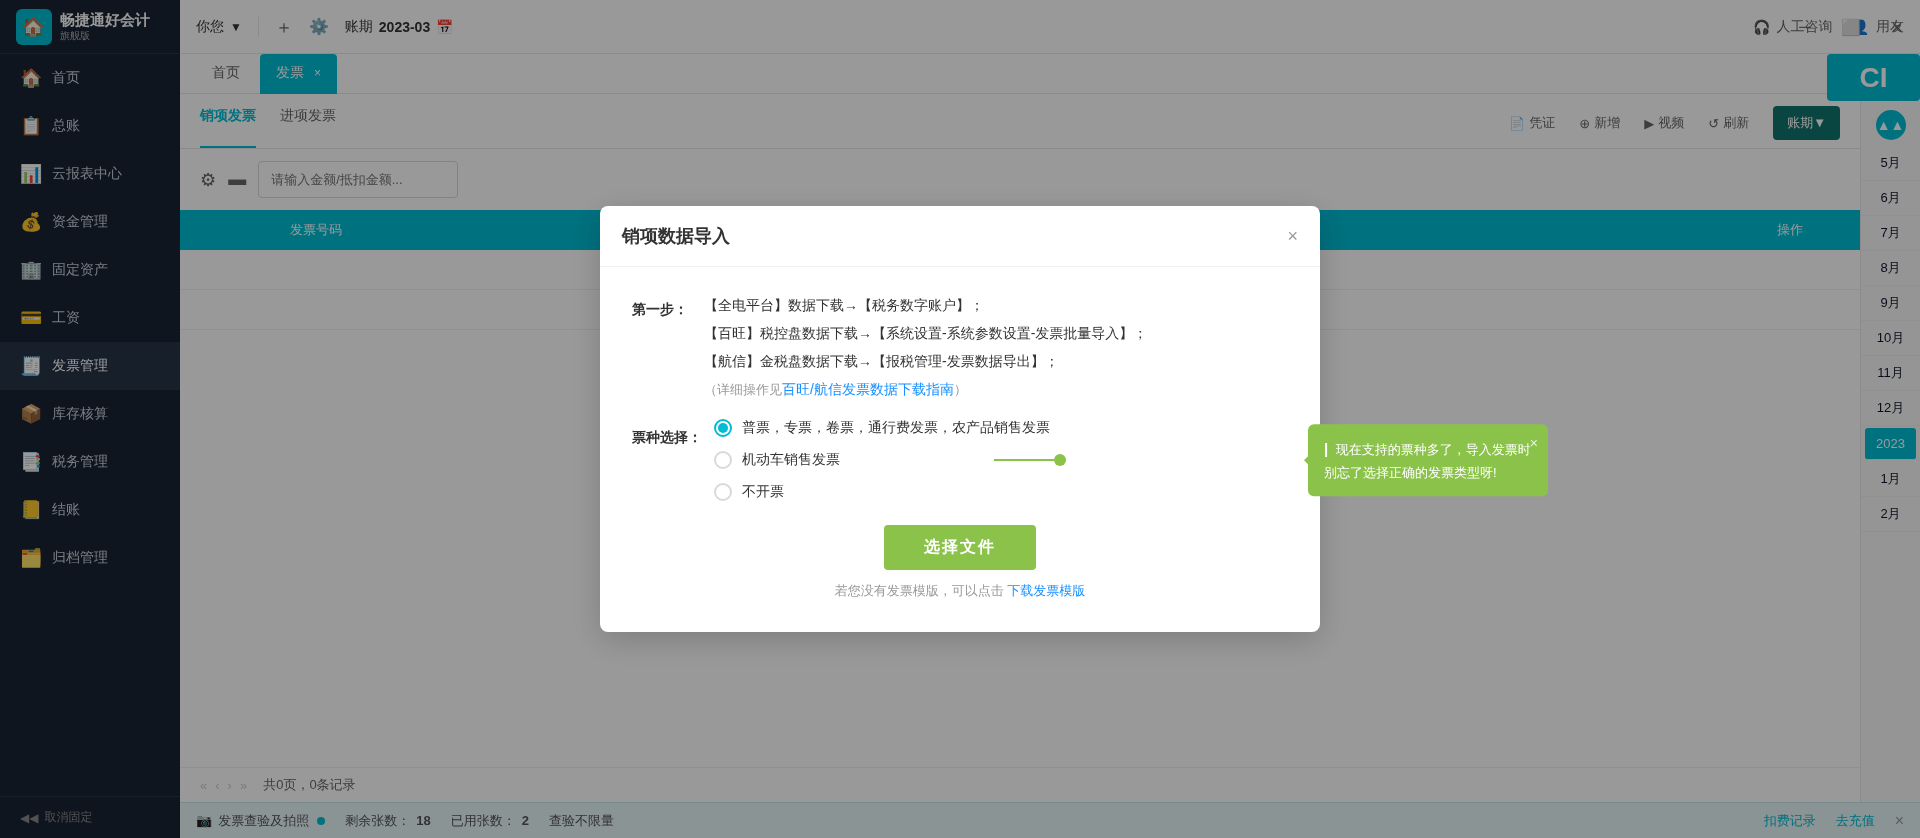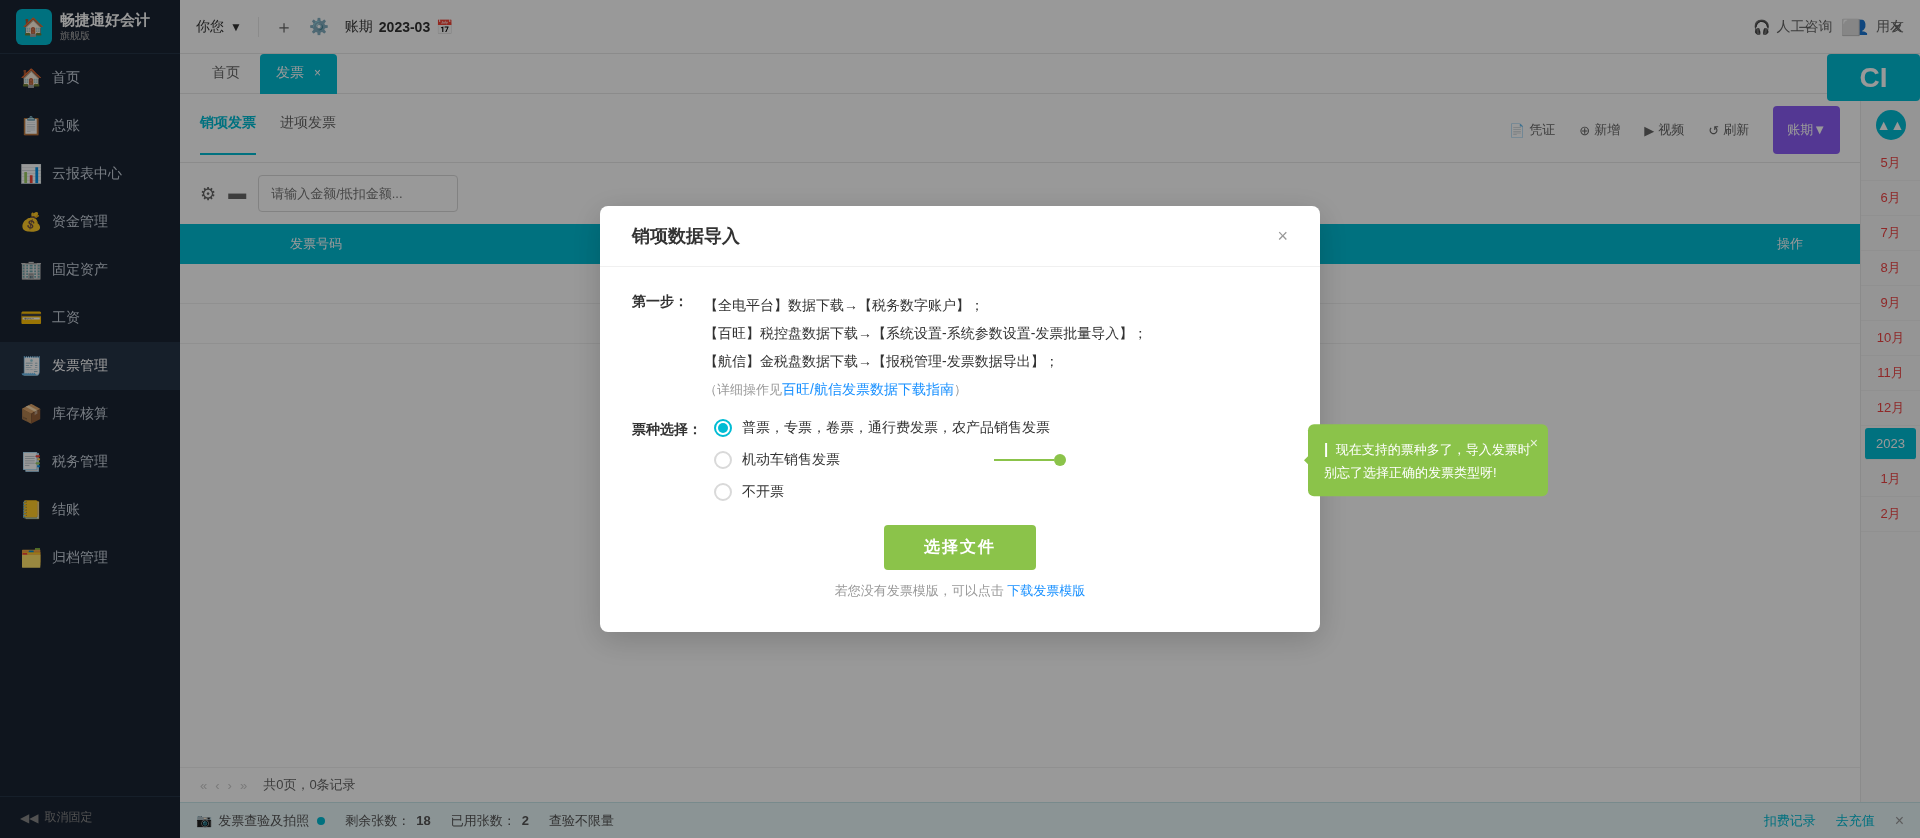--- a/index.html
+++ b/index.html
@@ -47,58 +47,58 @@
 
     
     .invoice-content { flex: 1; background: #fff; display: flex; flex-direction: column; overflow: hidden; }
     .invoice-subtabs { display: flex; align-items: center; padding: 12px 20px 0; gap: 24px; border-bottom: 1px solid #e8e8e8; }
     .subtab { font-size: 14px; color: #666; padding-bottom: 21px; cursor: pointer; border-bottom: 2px solid transparent; }
     .subtab.active { color: #00bcd4; border-bottom: 2px solid #00bcd4; font-weight: bold; }
 
     .invoice-toolbar { display: flex; align-items: center; padding: 12px 20px; gap: 12px; }
     .search-input { border: 1px solid #d9d9d9; border-radius: 4px; padding: 10px 12px; font-size: 13px; color: #999; width: 200px; outline: none; }
     .toolbar-btn { display: flex; align-items: center; gap: 4px; color: #666; font-size: 13px; cursor: pointer; }
-    .period-btn { background: #8b5cf6; color: #fff; border-radius: 4px; padding: 15px 14px; font-size: 13px; cursor: pointer; display: flex; align-items: center; gap: 4px; }
+    .period-btn { background: #0f766e; color: #fff; border-radius: 4px; padding: 8px 14px; font-size: 13px; cursor: pointer; display: flex; align-items: center; gap: 4px; }
 
     .table-header { display: flex; align-items: center; background: #00bcd4; color: #fff; padding: 0 20px; height: 40px; gap: 10px; font-size: 13px; }
     .th-cell { flex: 1; }
     .th-cell.ops { width: 100px; flex: none; text-align: center; }
 
     .table-body { flex: 1; overflow-y: auto; }
     .table-row { display: flex; align-items: center; padding: 0 20px; height: 40px; border-bottom: 1px solid #f0f0f0; gap: 10px; font-size: 13px; }
     .td-cell { flex: 1; text-align: center; color: #333; }
 
     
     .right-panel { width: 60px; background: #f8f8f8; border-left: 1px solid #e8e8e8; display: flex; flex-direction: column; align-items: center; padding-top: 10px; gap: 0; overflow-y: auto; }
-    .rp-month { width: 100%; text-align: center; padding: 8px 4px; font-size: 13px; color: #ef4444; cursor: pointer; border-bottom: 1px solid #f0f0f0; }
+    .rp-month { width: 100%; text-align: center; padding: 8px 4px; font-size: 13px; color: #0f172a; cursor: pointer; border-bottom: 1px solid #f0f0f0; }
     .rp-month.active { color: #fff; background: #00bcd4; border-radius: 3px; margin: 2px 4px; width: calc(100% - 8px); }
     .rp-top-btn { width: 30px; height: 30px; background: #00bcd4; border-radius: 50%; display: flex; align-items: center; justify-content: center; color: #fff; font-size: 14px; cursor: pointer; margin: 6px auto; }
 
     
     .bottom-bar { height: 36px; background: #e8f7f9; border-top: 1px solid #c8e6e9; display: flex; align-items: center; padding: 0 16px; gap: 20px; font-size: 13px; color: #555; }
     .bottom-bar .bb-item { display: flex; align-items: center; gap: 6px; }
     .bb-link { color: #00bcd4; cursor: pointer; text-decoration: none; }
     .bb-close { color: #999; cursor: pointer; font-size: 16px; }
     .cam-icon { color: #00bcd4; }
 
     
     .pagination-bar { display: flex; align-items: center; padding: 8px 20px; gap: 8px; border-top: 1px solid #f0f0f0; font-size: 13px; color: #666; }
 
     
     .overlay { position: fixed; top: 0; left: 0; width: 100%; height: 100%; background: rgba(0,0,0,0.4); z-index: 100; display: flex; align-items: center; justify-content: center; }
 
     
     .modal { background: #fff; border-radius: 8px; width: 720px; box-shadow: 0 8px 32px rgba(0,0,0,0.18); position: relative; z-index: 101; }
-    .modal-header { display: flex; align-items: center; justify-content: space-between; padding: 18px 32px; border-bottom: 1px solid #f0f0f0; }
+    .modal-header { display: flex; align-items: center; justify-content: space-between; padding: 18px 22px; border-bottom: 1px solid #f0f0f0; }
     .modal-title { font-size: 18px; color: #333; font-weight: bold; }
     .modal-close { font-size: 18px; color: #999; cursor: pointer; line-height: 1; }
     .modal-body { padding: 24px 32px 16px; }
     .modal-main-title { text-align: center; font-size: 22px; color: #333; font-weight: bold; margin-bottom: 24px; }
     .step-row { display: flex; margin-bottom: 16px; gap: 12px; }
-    .step-label { font-size: 14px; color: #333; min-width: 60px; font-weight: bold; white-space: nowrap; margin-top: 2px; }
+    .step-label { font-size: 14px; color: #333; min-width: 60px; font-weight: bold; white-space: nowrap; margin-top: 10px; }
     .step-content { font-size: 14px; color: #333; line-height: 2; flex: 1; }
     .step-content .detail-link { color: #1890ff; text-decoration: none; cursor: pointer; }
     .step-content .detail-text { color: #999; font-size: 13px; }
     .radio-group { display: flex; flex-direction: column; gap: 14px; margin-left: 0; }
     .radio-item { display: flex; align-items: center; gap: 10px; font-size: 14px; color: #333; cursor: pointer; position: relative; }
     .radio-circle { width: 18px; height: 18px; border-radius: 50%; border: 2px solid #d9d9d9; display: flex; align-items: center; justify-content: center; flex-shrink: 0; }
     .radio-circle.checked { border-color: #00bcd4; }
     .radio-circle.checked::after { content: ''; width: 10px; height: 10px; background: #00bcd4; border-radius: 50%; }
     .select-file-btn { display: block; margin: 24px auto 12px; background: #8bc34a; color: #fff; border: none; border-radius: 4px; padding: 12px 40px; font-size: 16px; cursor: pointer; font-weight: bold; letter-spacing: 2px; }
     .modal-footer-text { text-align: center; font-size: 13px; color: #999; padding-bottom: 16px; }

